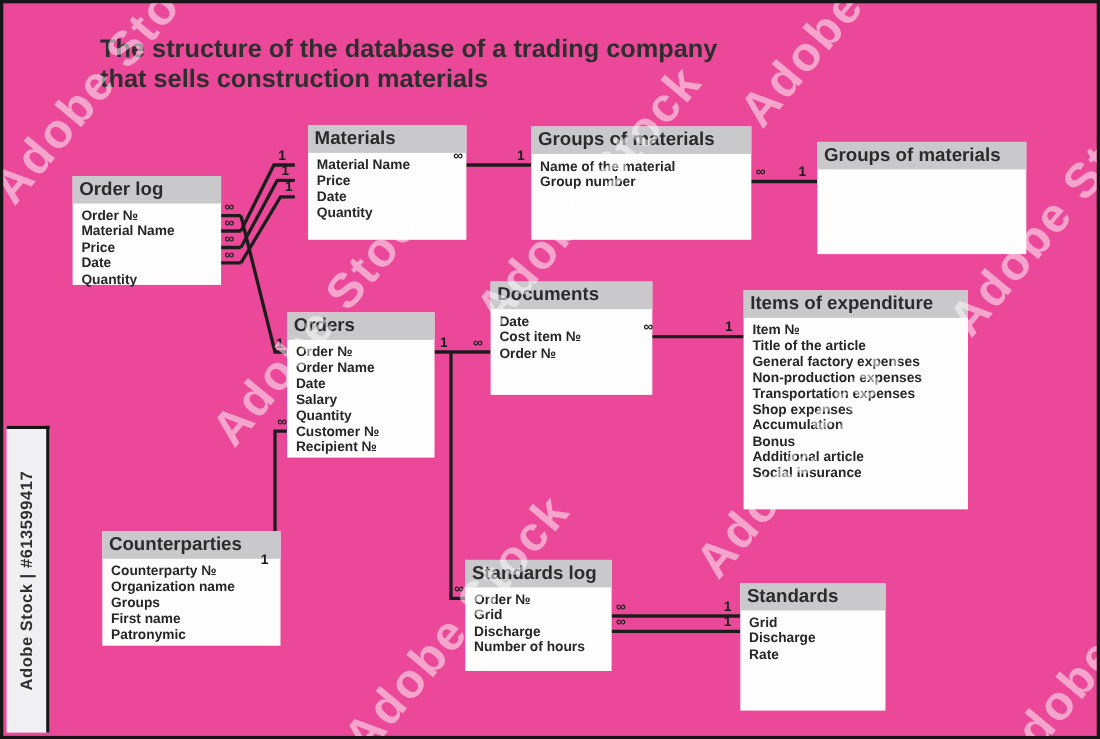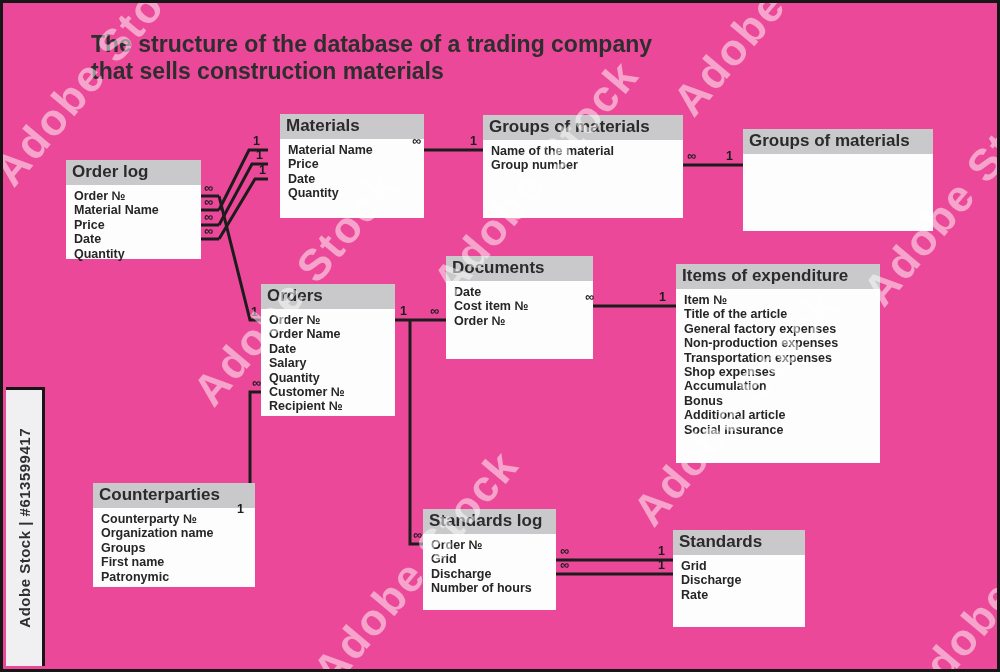--- a/index.html
+++ b/index.html
@@ -159,21 +159,21 @@
   <div class="entity" style="left:420px;top:506px;width:133px;height:101px">
     <div class="entity-title">Standards log</div>
     <ul class="fields">
         <li>Order №</li>
         <li>Grid</li>
         <li>Discharge</li>
         <li>Number of hours</li>
       </ul>
   </div>
 
-  <div class="entity" style="left:670px;top:527px;width:132px;height:97px">
+  <div class="entity" style="left:670px;top:527px;width:132px;height:116px">
     <div class="entity-title">Standards</div>
     <ul class="fields">
         <li>Grid</li>
         <li>Discharge</li>
         <li>Rate</li>
       </ul>
   </div>
 
   <div>
       <span class="card" style="left: 201px; top: 179px;">∞</span>

